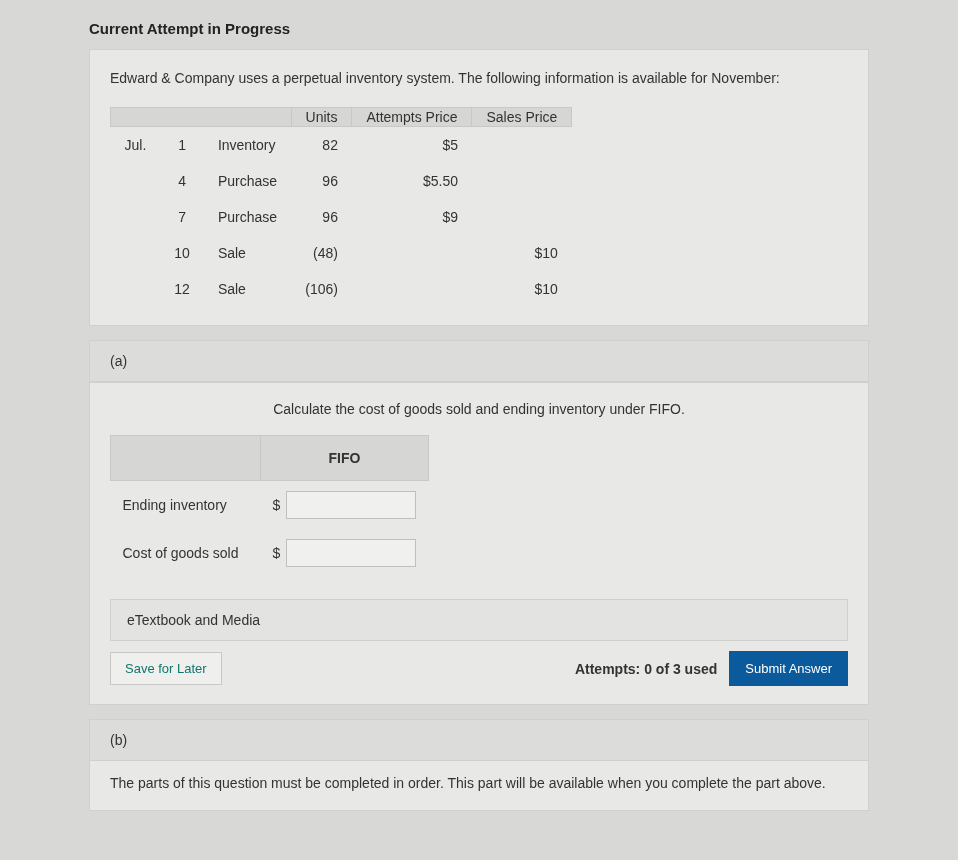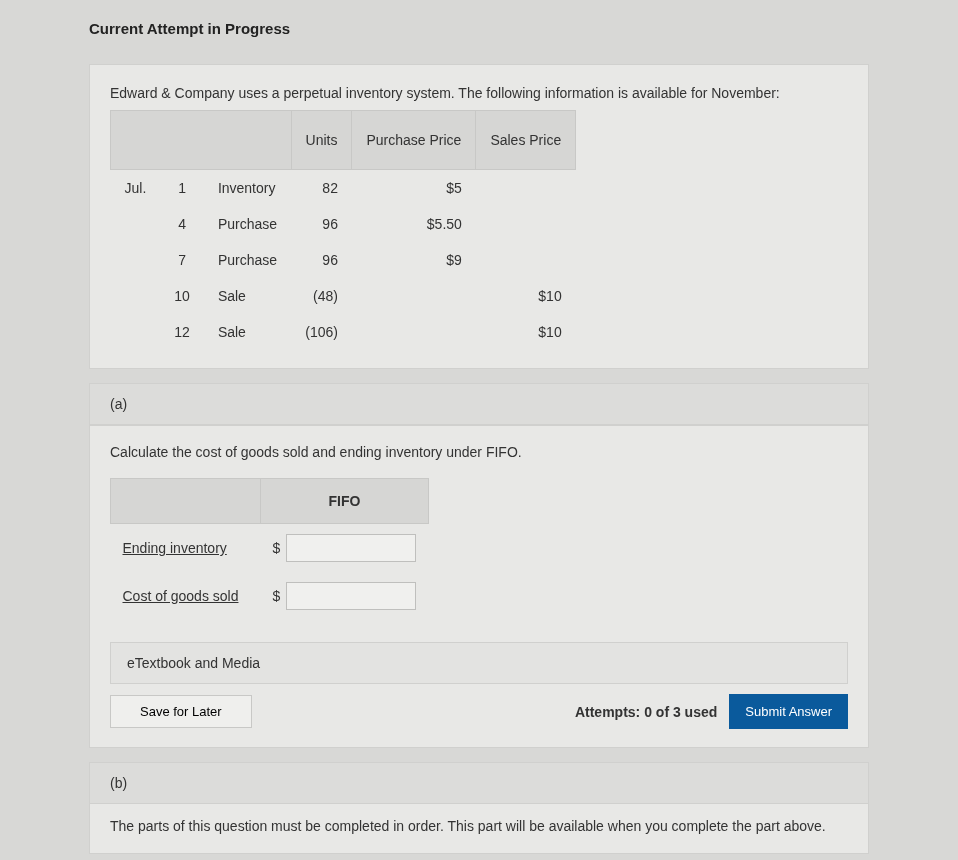--- a/index.html
+++ b/index.html
@@ -10,38 +10,38 @@
     color: #333;
     font-size: 14px;
   }
   .container {
     width: 780px;
     margin: 0 auto;
   }
   .page-title {
     font-weight: 600;
     font-size: 15px;
-    margin-bottom: 27px;
+    margin-bottom: 12px;
     color: #222;
   }
   .panel {
     background: #e8e8e6;
     border: 1px solid #d0d0ce;
     padding: 18px 20px;
     margin-bottom: 14px;
   }
-  .intro { margin-bottom: 6px; line-height: 1.5; }
+  .intro { margin-bottom: 18px; line-height: 1.5; }
   table.info {
     border-collapse: collapse;
     font-size: 14px;
   }
   table.info th {
     background: #d6d6d4;
     font-weight: 400;
-    padding: 20px 14px;
+    padding: 0 14px;
     text-align: center;
     border: 1px solid #c8c8c6;
     vertical-align: bottom;
     line-height: 1.3;
   }
   table.info th.blank {
     background: #d6d6d4;
     border: 1px solid #c8c8c6;
   }
   table.info td {
@@ -51,42 +51,42 @@
   table.info td.left { text-align: left; }
   table.info td.right { text-align: right; }
   .part-header {
     background: #dcdcda;
     border: 1px solid #d0d0ce;
     padding: 12px 20px;
     font-size: 14px;
     color: #333;
     margin-bottom: 0;
   }
-  .question-text { margin-bottom: 18px; }
+  .question-text { margin-bottom: 18px; text-align: center; }
   table.answer {
     border-collapse: collapse;
     margin-bottom: 14px;
   }
   table.answer th {
     background: #d6d6d4;
     padding: 14px 30px;
     font-weight: 600;
     text-align: center;
     border: 1px solid #c8c8c6;
   }
   table.answer th.blank {
     background: #d6d6d4;
     border: 1px solid #c8c8c6;
     min-width: 150px;
   }
   table.answer td {
     padding: 10px 12px;
     text-align: left;
   }
-  table.answer td.labelcell { padding-right: 18px; text-decoration: underline; }
+  table.answer td.labelcell { padding-right: 18px; }
   .dollar { margin-right: 6px; }
   input.num {
     width: 130px;
     height: 28px;
     border: 1px solid #bfbfbd;
     background: #f0f0ee;
     padding: 0 6px;
     font-size: 14px;
   }
   .etextbook-bar {
@@ -98,23 +98,23 @@
     color: #333;
     cursor: pointer;
   }
   .button-row {
     display: flex;
     align-items: center;
   }
   .btn-save {
     background: #efefed;
     border: 1px solid #c8c8c6;
-    padding: 8px 29px;
+    padding: 8px 14px;
     font-size: 13px;
-    color: #000000;
+    color: #0f766e;
     cursor: pointer;
   }
   .spacer { flex: 1; }
   .attempts {
     font-size: 14px;
     color: #333;
     margin-right: 12px;
     font-weight: 600;
   }
   .btn-submit {
@@ -143,21 +143,21 @@
   <div class="page-title">Current Attempt in Progress</div>
 
   <div class="panel">
     <div class="intro">Edward &amp; Company uses a perpetual inventory system. The following information is available for November:</div>
 
     <table class="info">
       <thead>
         <tr>
           <th class="blank" colspan="3"></th>
           <th>Units</th>
-          <th>Purchase Price</th>
+          <th>Attempts Price</th>
           <th>Sales Price</th>
         </tr>
       </thead>
       <tbody>
         <tr>
           <td class="left">Jul.</td>
           <td>1</td>
           <td class="left">Inventory</td>
           <td class="right">82</td>
           <td class="right">$5</td>

